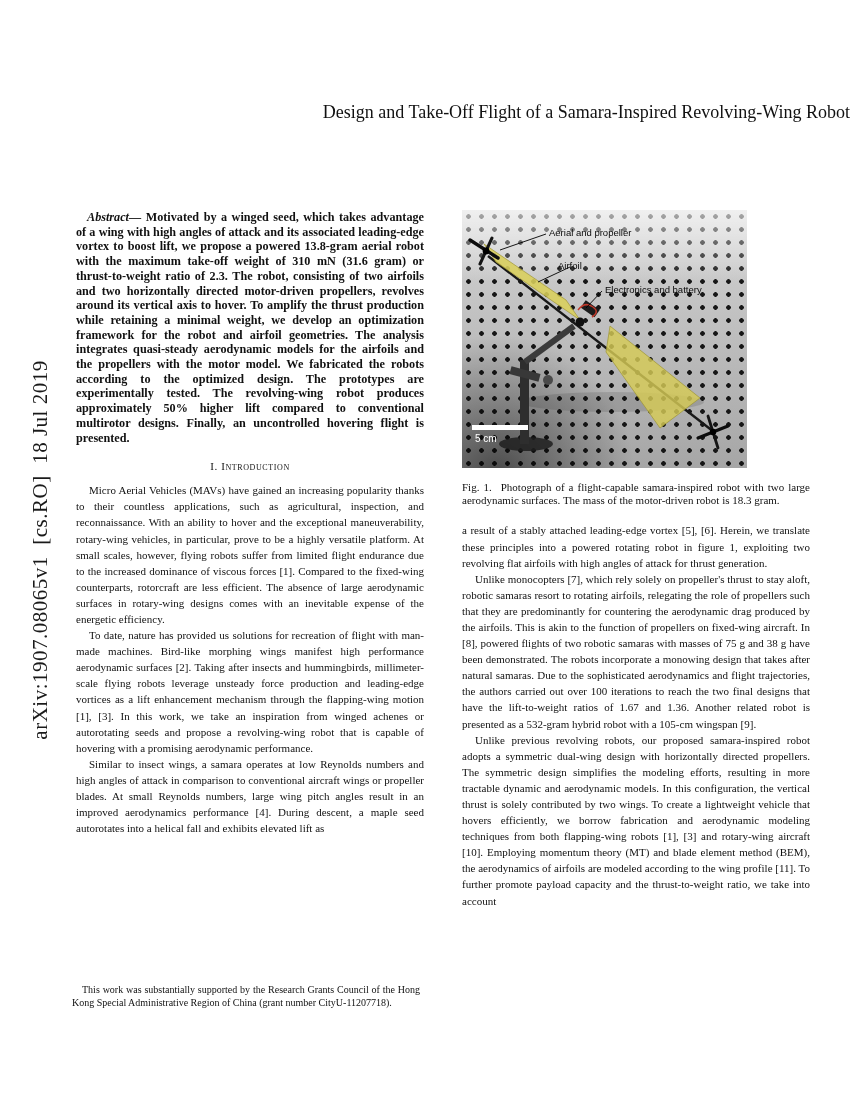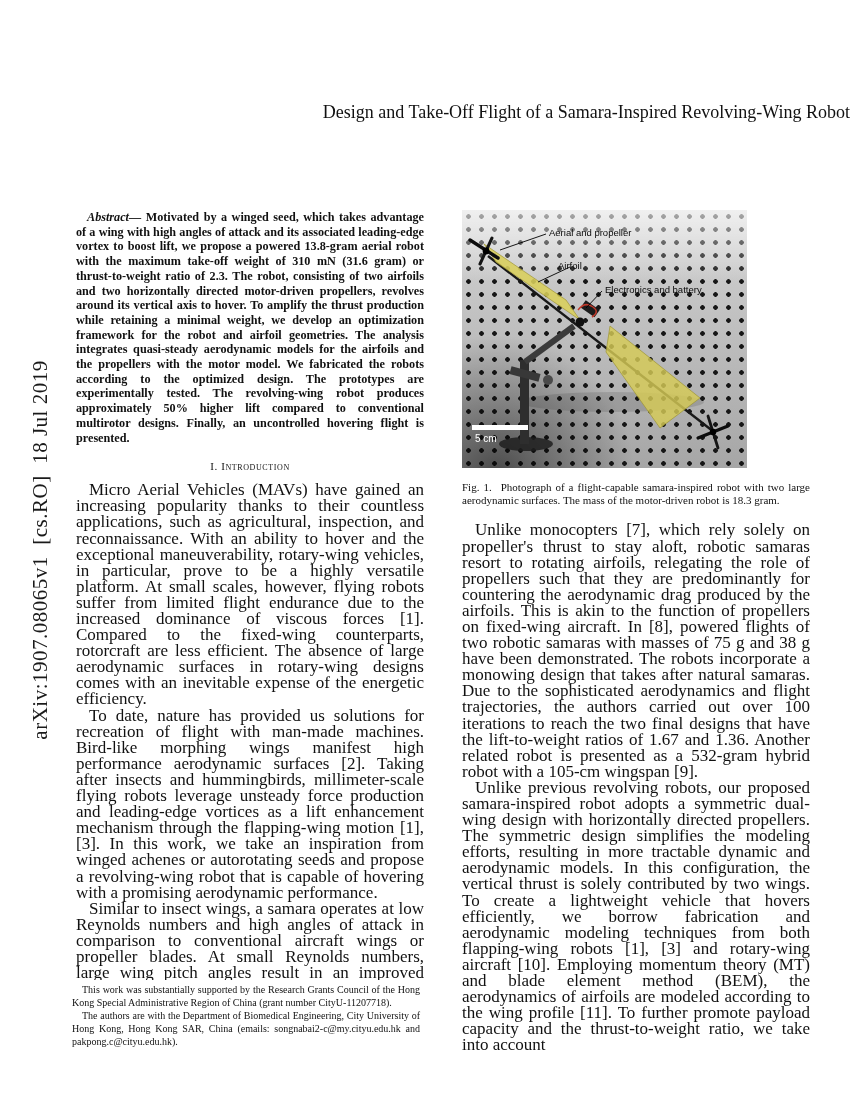--- a/index.html
+++ b/index.html
@@ -45,21 +45,21 @@
   }
   .abs-label{font-style:italic;}
   .section-heading{
     margin:15px 0 10px 0;
     text-align:center;
     font-size:11px;font-weight:400;
     font-variant:small-caps;
     letter-spacing:0.6px;
   }
   .body-par{
-    font-size:17px;line-height:16.1px;
+    font-size:11px;line-height:16.1px;
     text-align:justify;
   }
   .indent{text-indent:13px;}
   
   .footnotes{
     position:absolute;left:72px;top:984px;width:348px;
     font-size:10px;line-height:12.9px;
     text-align:justify;
   }
   .footnotes p{text-indent:10px;}
@@ -113,21 +113,20 @@
 
     <h2 class="section-heading">I. Introduction</h2>
 
     <p class="body-par indent">Micro Aerial Vehicles (MAVs) have gained an increasing popularity thanks to their countless applications, such as agricultural, inspection, and reconnaissance. With an ability to hover and the exceptional maneuverability, rotary-wing vehicles, in particular, prove to be a highly versatile platform. At small scales, however, flying robots suffer from limited flight endurance due to the increased dominance of viscous forces [1]. Compared to the fixed-wing counterparts, rotorcraft are less efficient. The absence of large aerodynamic surfaces in rotary-wing designs comes with an inevitable expense of the energetic efficiency.</p>
     <p class="body-par indent">To date, nature has provided us solutions for recreation of flight with man-made machines. Bird-like morphing wings manifest high performance aerodynamic surfaces [2]. Taking after insects and hummingbirds, millimeter-scale flying robots leverage unsteady force production and leading-edge vortices as a lift enhancement mechanism through the flapping-wing motion [1], [3]. In this work, we take an inspiration from winged achenes or autorotating seeds and propose a revolving-wing robot that is capable of hovering with a promising aerodynamic performance.</p>
     <p class="body-par indent">Similar to insect wings, a samara operates at low Reynolds numbers and high angles of attack in comparison to conventional aircraft wings or propeller blades. At small Reynolds numbers, large wing pitch angles result in an improved aerodynamics performance [4]. During descent, a maple seed autorotates into a helical fall and exhibits elevated lift as</p>
   </div>
 
   <div class="footnotes">
     <p>This work was substantially supported by the Research Grants Council of the Hong Kong Special Administrative Region of China (grant number CityU-11207718).</p>
-    <p>The authors are with the Department of Biomedical Engineering, City University of Hong Kong, Hong Kong SAR, China (emails: songnabai2-c@my.cityu.edu.hk and pakpong.c@cityu.edu.hk).</p>
   </div>
 
   <div class="col col-right">
     <figure class="figure">
       <div class="photo">
         <svg width="285" height="258" viewBox="0 0 285 258">
 
           <ellipse cx="150" cy="192" rx="92" ry="10" fill="#000" opacity="0.12"></ellipse>
 
           <g>
@@ -165,17 +164,18 @@
         </svg>
         <span class="fig-label" style="left:87px;top:17px;">Aerial and propeller</span>
         <span class="fig-label" style="left:96px;top:50px;">Airfoil</span>
         <span class="fig-label" style="left:143px;top:74px;text-align:right;">Electronics and battery</span>
         <div class="scalebar"></div>
         <span class="scalebar-text">5 cm</span>
       </div>
       <figcaption class="caption"><span class="cap-tag">Fig. 1.</span><span>Photograph of a flight-capable samara-inspired robot with two large aerodynamic surfaces. The mass of the motor-driven robot is 18.3 gram.</span></figcaption>
     </figure>
 
+    <p class="body-par">a result of a stably attached leading-edge vortex [5], [6]. Herein, we translate these principles into a powered rotating robot in figure 1, exploiting two revolving flat airfoils with high angles of attack for thrust generation.</p>
     <p class="body-par indent">Unlike monocopters [7], which rely solely on propeller's thrust to stay aloft, robotic samaras resort to rotating airfoils, relegating the role of propellers such that they are predominantly for countering the aerodynamic drag produced by the airfoils. This is akin to the function of propellers on fixed-wing aircraft. In [8], powered flights of two robotic samaras with masses of 75 g and 38 g have been demonstrated. The robots incorporate a monowing design that takes after natural samaras. Due to the sophisticated aerodynamics and flight trajectories, the authors carried out over 100 iterations to reach the two final designs that have the lift-to-weight ratios of 1.67 and 1.36. Another related robot is presented as a 532-gram hybrid robot with a 105-cm wingspan [9].</p>
     <p class="body-par indent">Unlike previous revolving robots, our proposed samara-inspired robot adopts a symmetric dual-wing design with horizontally directed propellers. The symmetric design simplifies the modeling efforts, resulting in more tractable dynamic and aerodynamic models. In this configuration, the vertical thrust is solely contributed by two wings. To create a lightweight vehicle that hovers efficiently, we borrow fabrication and aerodynamic modeling techniques from both flapping-wing robots [1], [3] and rotary-wing aircraft [10]. Employing momentum theory (MT) and blade element method (BEM), the aerodynamics of airfoils are modeled according to the wing profile [11]. To further promote payload capacity and the thrust-to-weight ratio, we take into account</p>
   </div>
 
 </div>
 
 </body></html>

